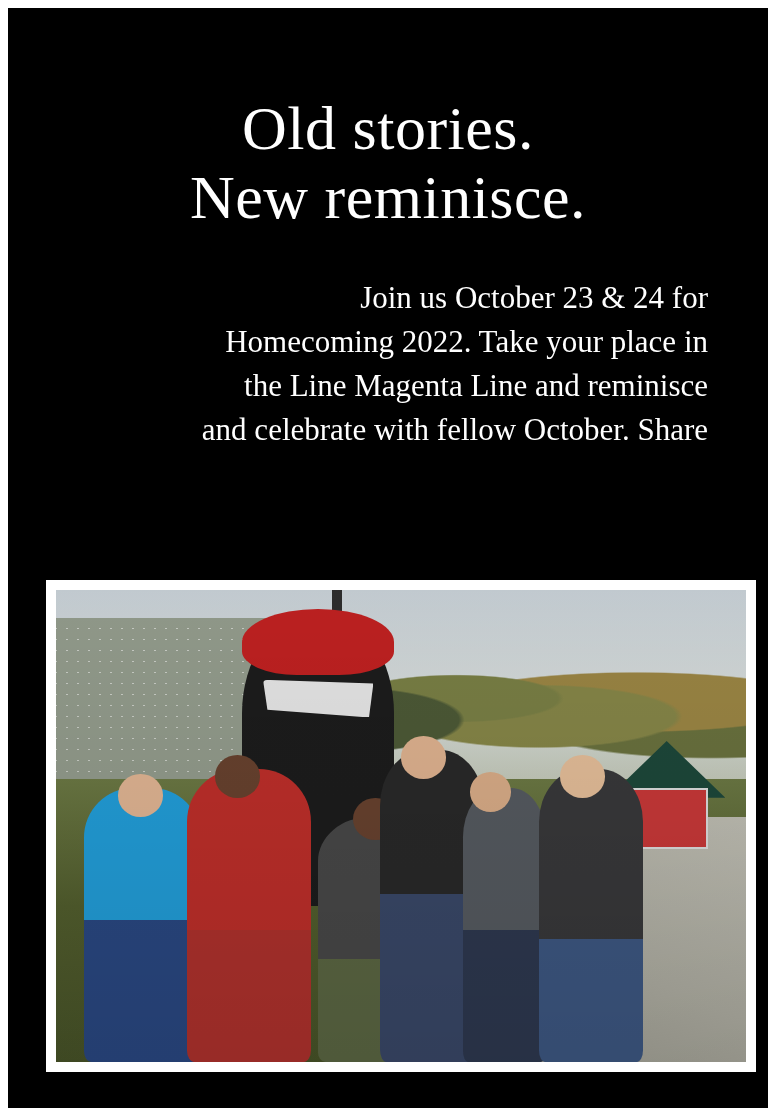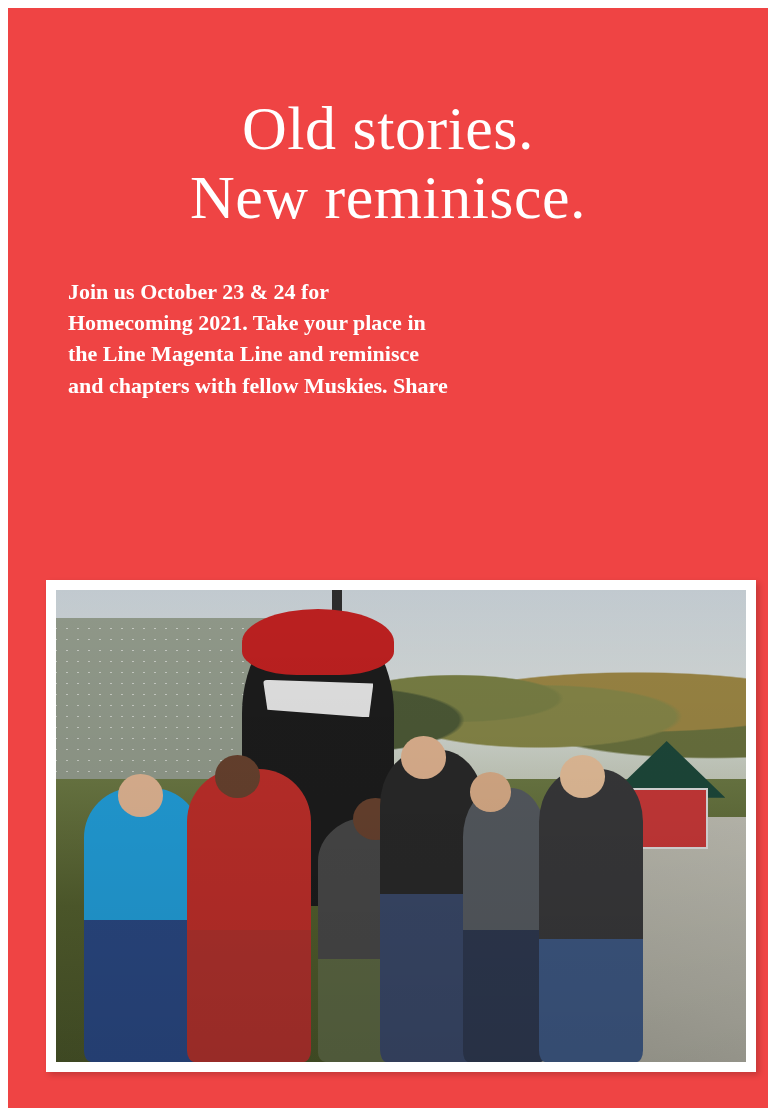--- a/index.html
+++ b/index.html
@@ -22,21 +22,21 @@
     box-sizing: border-box;
   }
 
   
   .panel {
     position: absolute;
     left: 8px;
     top: 8px;
     width: 760px;
     height: 1100px;
-    background: #ef4444;
+    background: #000000;
     box-sizing: border-box;
     padding-left: 28px;
   }
 
   .headline {
     position: absolute;
     left: 0;
     top: 86px;
     width: 760px;
     text-align: center;
@@ -50,26 +50,26 @@
   .headline .line {
     display: block;
     white-space: nowrap;
   }
 
   .subhead {
     position: absolute;
     left: 60px;
     top: 268px;
     width: 640px;
-    text-align: left;
+    text-align: right;
     color: #ffffff;
     font-family: "Liberation Serif", serif;
-    font-size: 22px;
+    font-size: 31px;
     line-height: 1.42;
-    font-weight: 700;
+    font-weight: 400;
   }
   .subhead .line {
     display: block;
     white-space: nowrap;
   }
 
   
   .photo-frame {
     position: absolute;
     left: 38px;
@@ -221,23 +221,23 @@
 <div class="page">
   <div class="panel">
 
     <div class="headline">
       <span class="line">Old stories.</span>
       <span class="line">New reminisce.</span>
     </div>
 
     <div class="subhead">
       <span class="line">Join us October 23 &amp; 24 for</span>
-      <span class="line">Homecoming 2021. Take your place in</span>
+      <span class="line">Homecoming 2022. Take your place in</span>
       <span class="line">the Line Magenta Line and reminisce</span>
-      <span class="line">and chapters with fellow Muskies. Share</span>
+      <span class="line">and celebrate with fellow October. Share</span>
     </div>
 
     <div class="photo-frame">
       <div class="photo">
         <div class="sky"></div>
         <div class="treeline"></div>
         <div class="fence"></div>
         <div class="ground"></div>
         <div class="sidewalk"></div>
         <div class="tent"></div>

